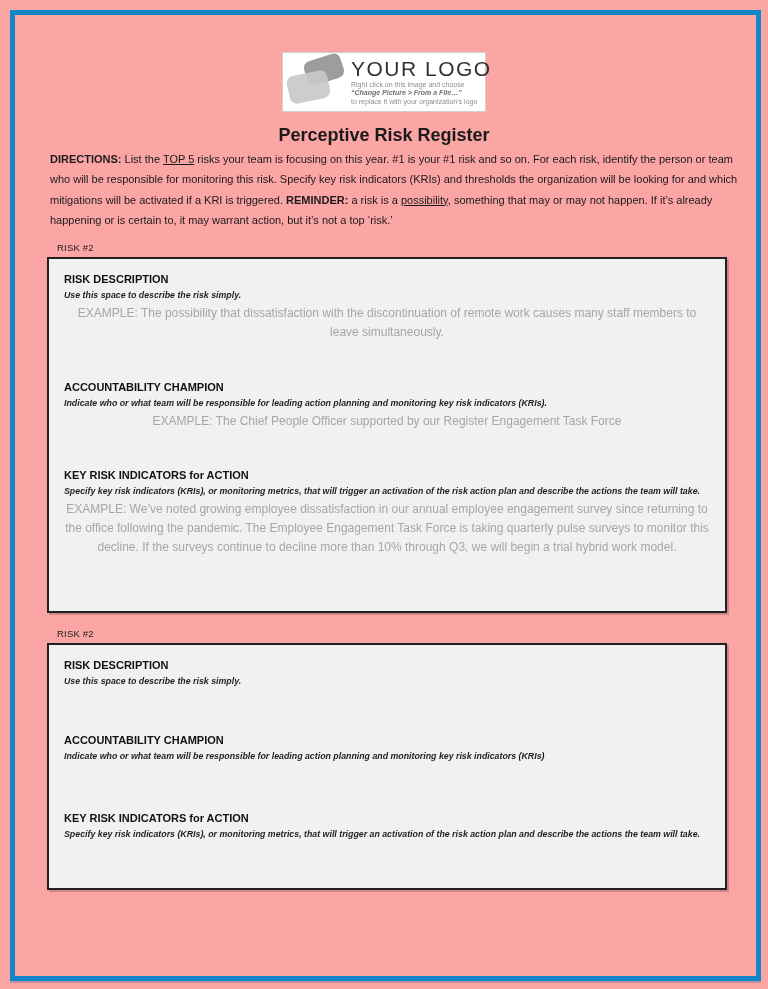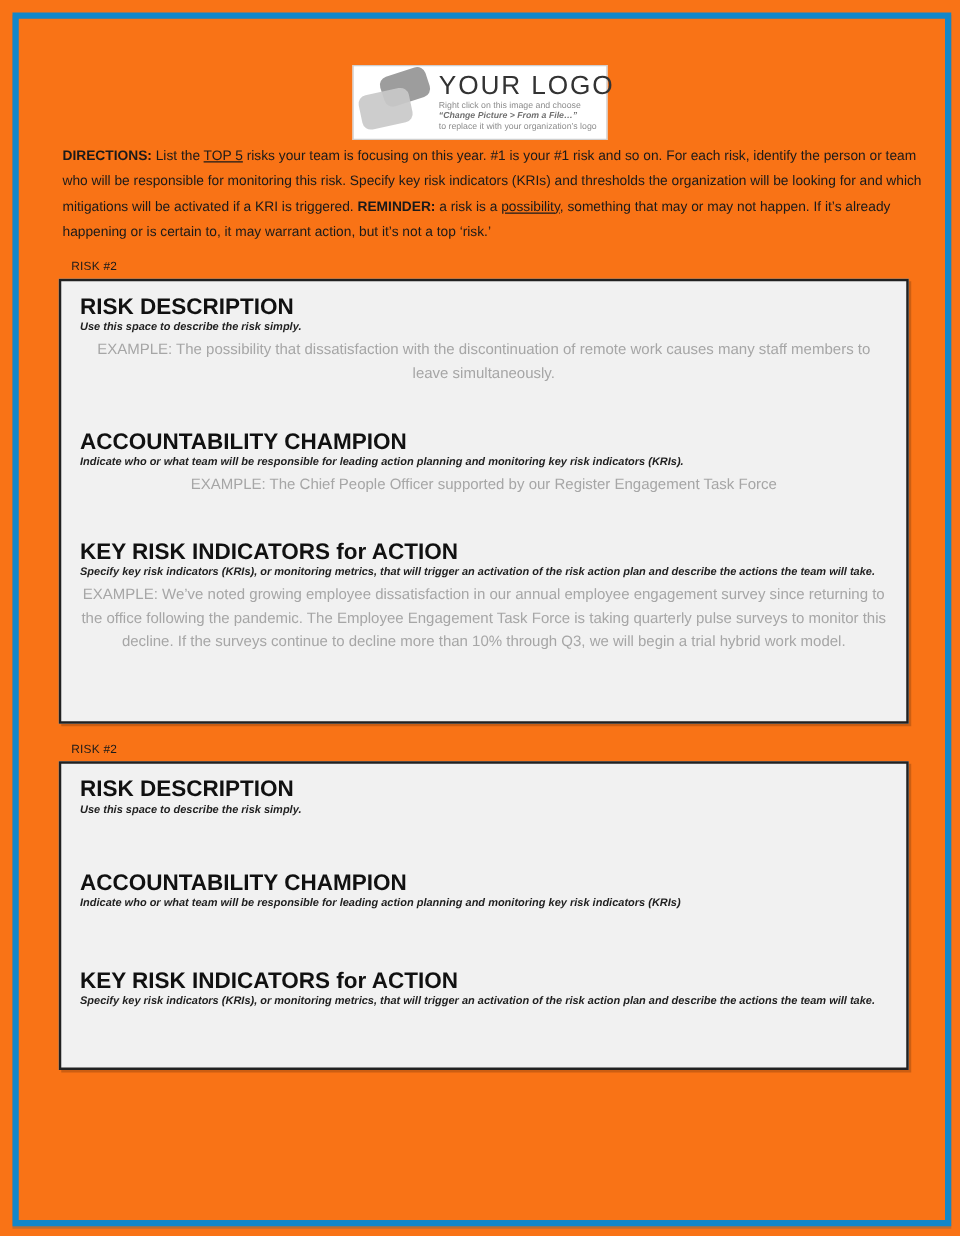--- a/index.html
+++ b/index.html
@@ -4,21 +4,21 @@
 <style>
   * { margin: 0; padding: 0; box-sizing: border-box; }
   html, body { background: #ffffff; }
   body {
     width: 768px; height: 989px;
     font-family: "Liberation Sans", sans-serif;
     color: #1a1a1a;
     overflow: hidden;
     position: relative;
   }
-  .page { position: relative; width: 768px; height: 989px; background: #f97316; text-decoration: underline; }
+  .page { position: relative; width: 768px; height: 989px; background: #fca5a5; text-decoration: underline; }
 
   .border-frame {
     position: absolute;
     top: 10px; left: 10px; right: 7px; bottom: 8px;
     border: 5px solid #1287c9;
     box-shadow: 0 2px 0 rgba(20,90,130,0.25);
     pointer-events: none;
   }
 
   .content { position: absolute; top: 0; left: 0; width: 100%; }
@@ -76,21 +76,21 @@
     margin-left: 47px;
     width: 680px;
     background: #f1f1f1;
     border: 2px solid #212121;
     box-shadow: 2px 2px 0 rgba(0,0,0,0.18);
     padding: 12px 15px;
   }
   .risk-box.box1 { height: 356px; }
   .risk-box.box2 { height: 247px; }
 
-  .section .heading { font-size: 18px; font-weight: 700; color: #111111; line-height: 16px; }
+  .section .heading { font-size: 11px; font-weight: 700; color: #111111; line-height: 16px; }
   .section .hint {
     font-size: 8.8px; font-style: italic; font-weight: 700;
     color: #1f1f1f; line-height: 11px; margin-top: 3px;
   }
   .section .example {
     font-size: 12px; color: #a6a6a6; line-height: 19px; margin-top: 3px; text-align: center;
   }
 
   .box1 .s1 { min-height: 108px; }
   .box1 .s2 { min-height: 88px; }
@@ -113,20 +113,21 @@
       <div class="logo-text">
         <div class="logo-title">YOUR LOGO</div>
         <div class="logo-sub">
           <div>Right click on this image and choose</div>
           <div class="mid">“Change Picture &gt; From a File…”</div>
           <div>to replace it with your organization’s logo</div>
         </div>
       </div>
     </div>
 
+    <h1 class="doc-title">Perceptive Risk Register</h1>
 
     <p class="directions"><b>DIRECTIONS:</b><span> List the </span><span class="u">TOP 5</span><span> risks your team is focusing on this year. #1 is your #1 risk and so on. For each risk, identify the person or team who will be responsible for monitoring this risk. Specify key risk indicators (KRIs) and thresholds the organization will be looking for and which mitigations will be activated if a KRI is triggered. </span><b>REMINDER:</b><span> a risk is a </span><span class="u">possibility</span><span>, something that may or may not happen. If it’s already happening or is certain to, it may warrant action, but it’s not a top ‘risk.’</span></p>
 
     <div class="risk-label">RISK #2</div>
     <div class="risk-box box1">
       <div class="section s1">
         <div class="heading">RISK DESCRIPTION</div>
         <div class="hint">Use this space to describe the risk simply.</div>
         <div class="example">EXAMPLE: The possibility that dissatisfaction with the discontinuation of remote work causes many staff members to leave simultaneously.</div>
       </div>

